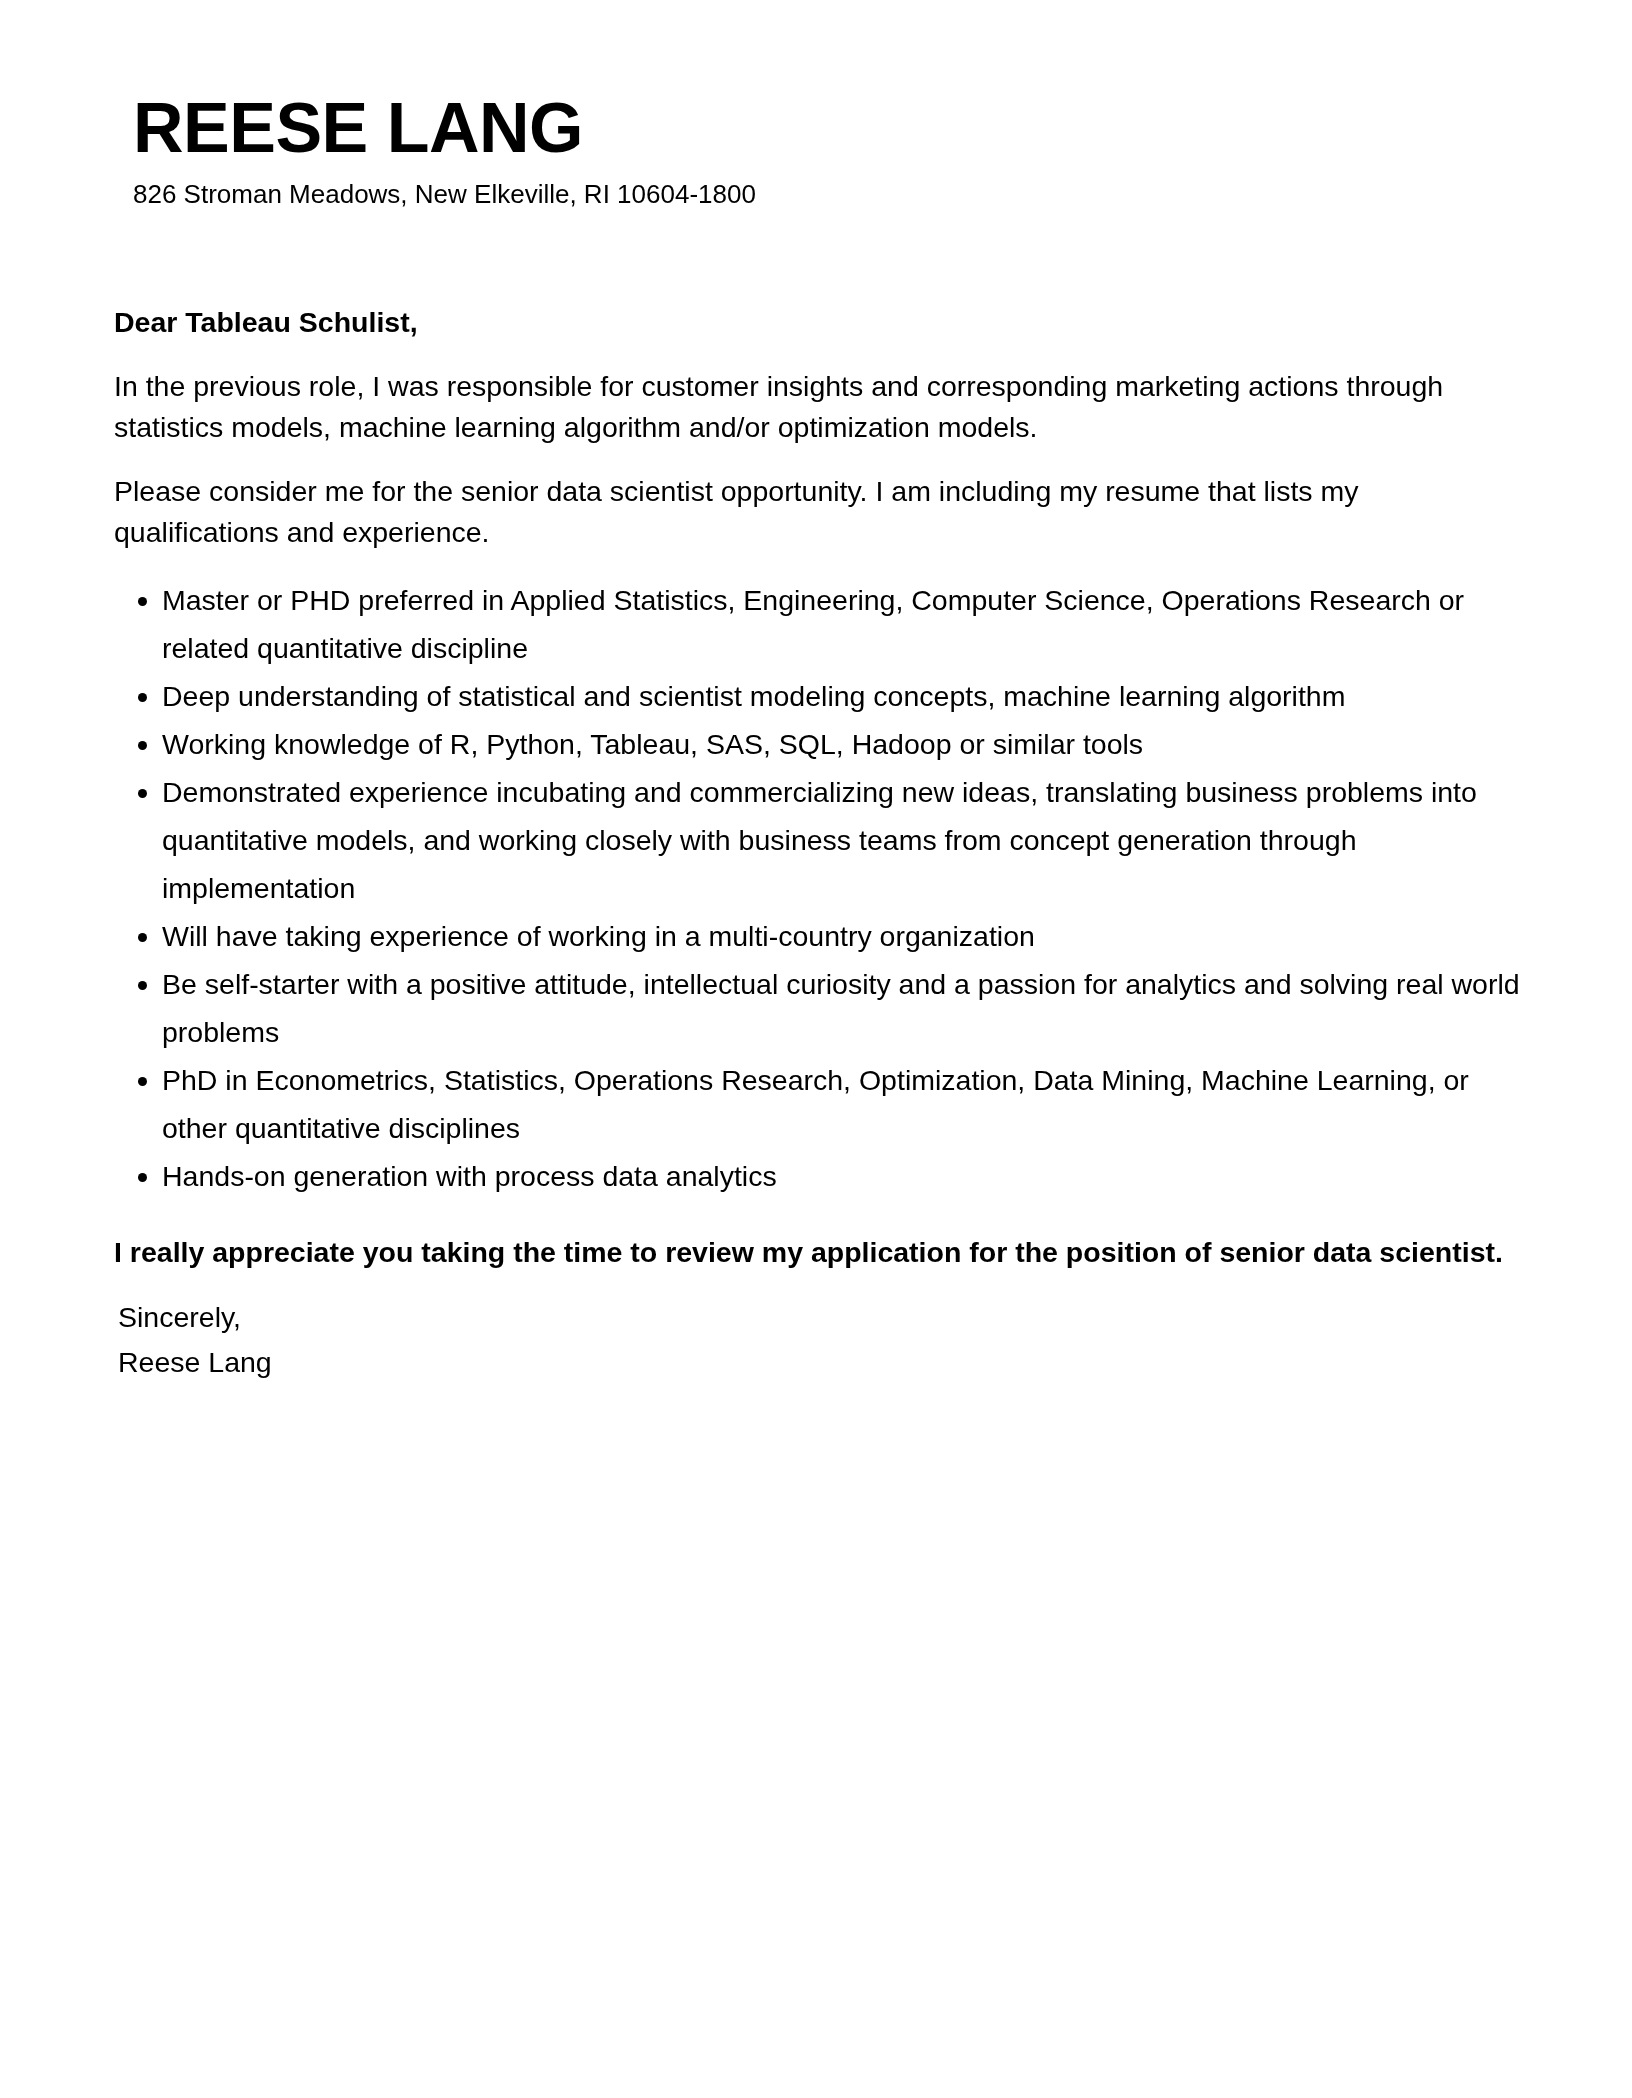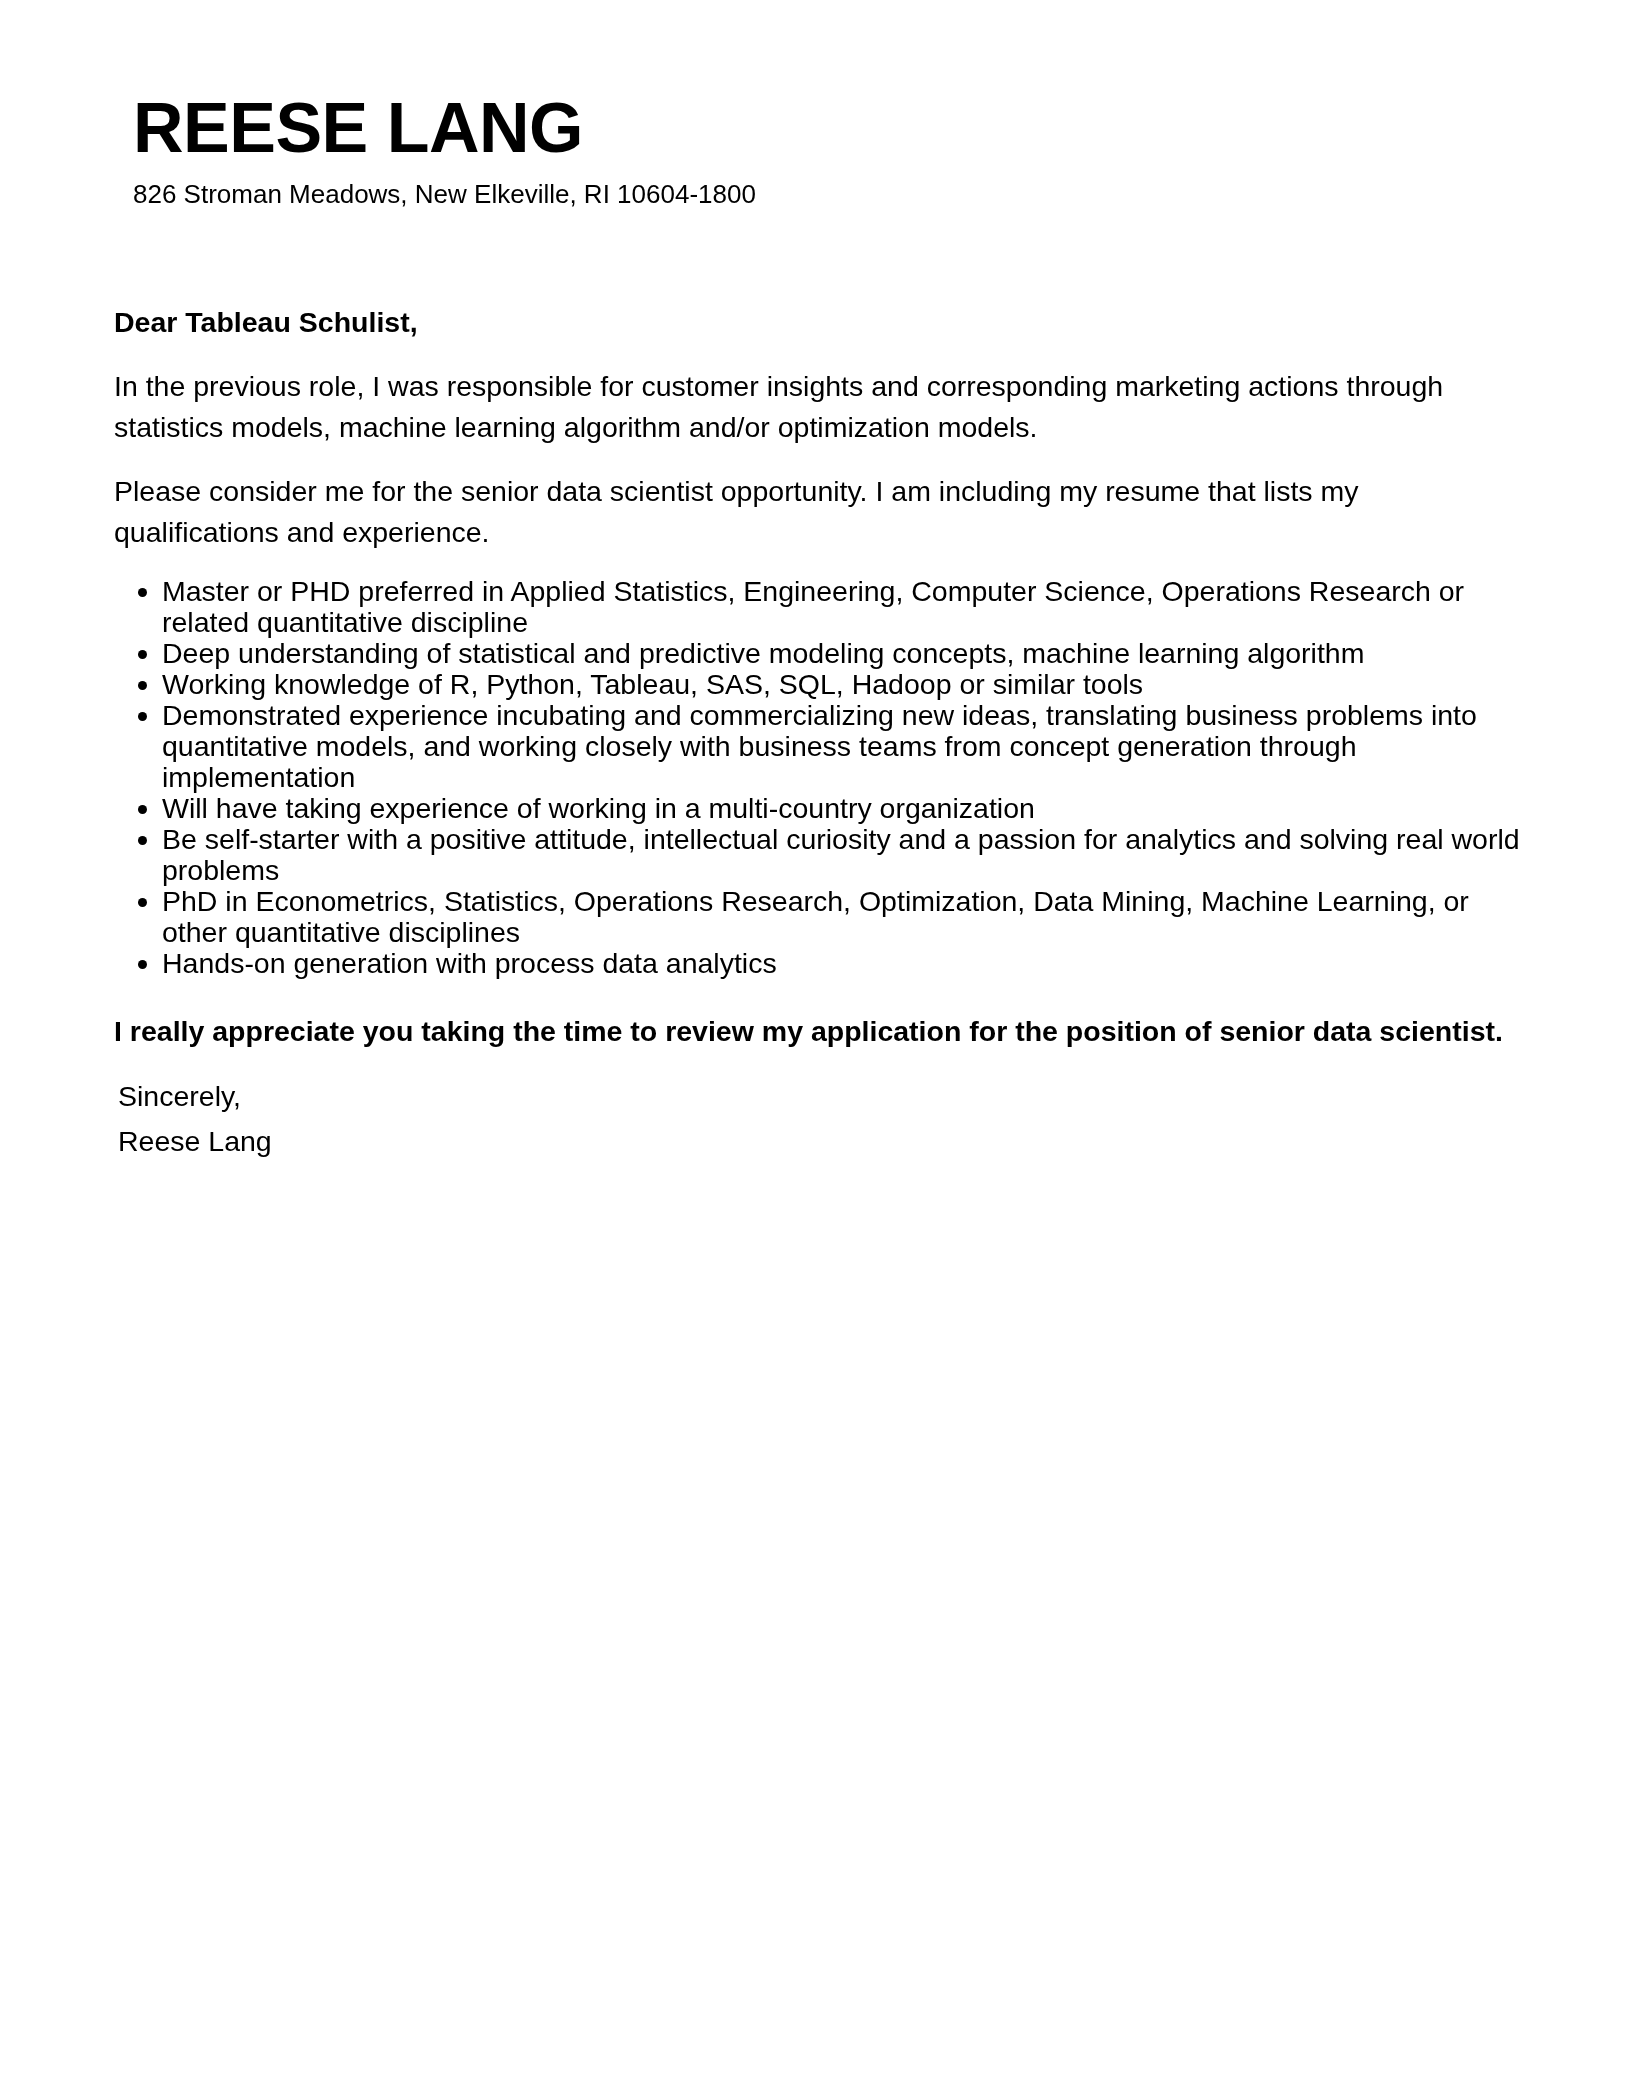--- a/index.html
+++ b/index.html
@@ -12,40 +12,40 @@
     font-size: 70px; font-weight: bold; letter-spacing: -0.5px;
     line-height: 80px; margin: 0; transform: scaleX(1.0);
   }
   .address { font-size: 26px; margin-top: 12px; line-height: 28px; }
   .letter {
     position: absolute; left: 114px; top: 302px; width: 1412px;
     font-size: 28.5px; line-height: 41px;
   }
   .greeting { font-weight: bold; margin: 0 0 23px 0; }
   .para { margin: 0 0 23px 0; }
-  ul.quals { margin: 0 0 31px 0; padding-left: 48px; line-height: 31px; }
+  ul.quals { margin: 0 0 31px 0; padding-left: 48px; line-height: 48px; }
   ul.quals li { margin: 0; padding-left: 0; }
   .closing { font-weight: bold; margin: 7px 0 23px 0; line-height: 43px; }
   .signoff { margin: 4px; line-height: 41px; }
 </style>
 </head>
 <body>
 
 <div class="header">
   <h1 class="name">REESE LANG</h1>
   <div class="address">826 Stroman Meadows, New Elkeville, RI 10604-1800</div>
 </div>
 
 <div class="letter">
   <p class="greeting">Dear Tableau Schulist,</p>
   <p class="para">In the previous role, I was responsible for customer insights and corresponding marketing actions through statistics models, machine learning algorithm and/or optimization models.</p>
   <p class="para">Please consider me for the senior data scientist opportunity. I am including my resume that lists my qualifications and experience.</p>
   <ul class="quals">
     <li>Master or PHD preferred in Applied Statistics, Engineering, Computer Science, Operations Research or related quantitative discipline</li>
-    <li>Deep understanding of statistical and predictive modeling concepts, machine learning algorithm</li>
+    <li>Deep understanding of statistical and scientist modeling concepts, machine learning algorithm</li>
     <li>Working knowledge of R, Python, Tableau, SAS, SQL, Hadoop or similar tools</li>
     <li>Demonstrated experience incubating and commercializing new ideas, translating business problems into quantitative models, and working closely with business teams from concept generation through implementation</li>
     <li>Will have taking experience of working in a multi-country organization</li>
     <li>Be self-starter with a positive attitude, intellectual curiosity and a passion for analytics and solving real world problems</li>
     <li>PhD in Econometrics, Statistics, Operations Research, Optimization, Data Mining, Machine Learning, or other quantitative disciplines</li>
     <li>Hands-on generation with process data analytics</li>
   </ul>
   <p class="closing">I really appreciate you taking the time to review my application for the position of senior data scientist.</p>
   <p class="signoff">Sincerely,</p>
   <p class="signoff">Reese Lang</p>

